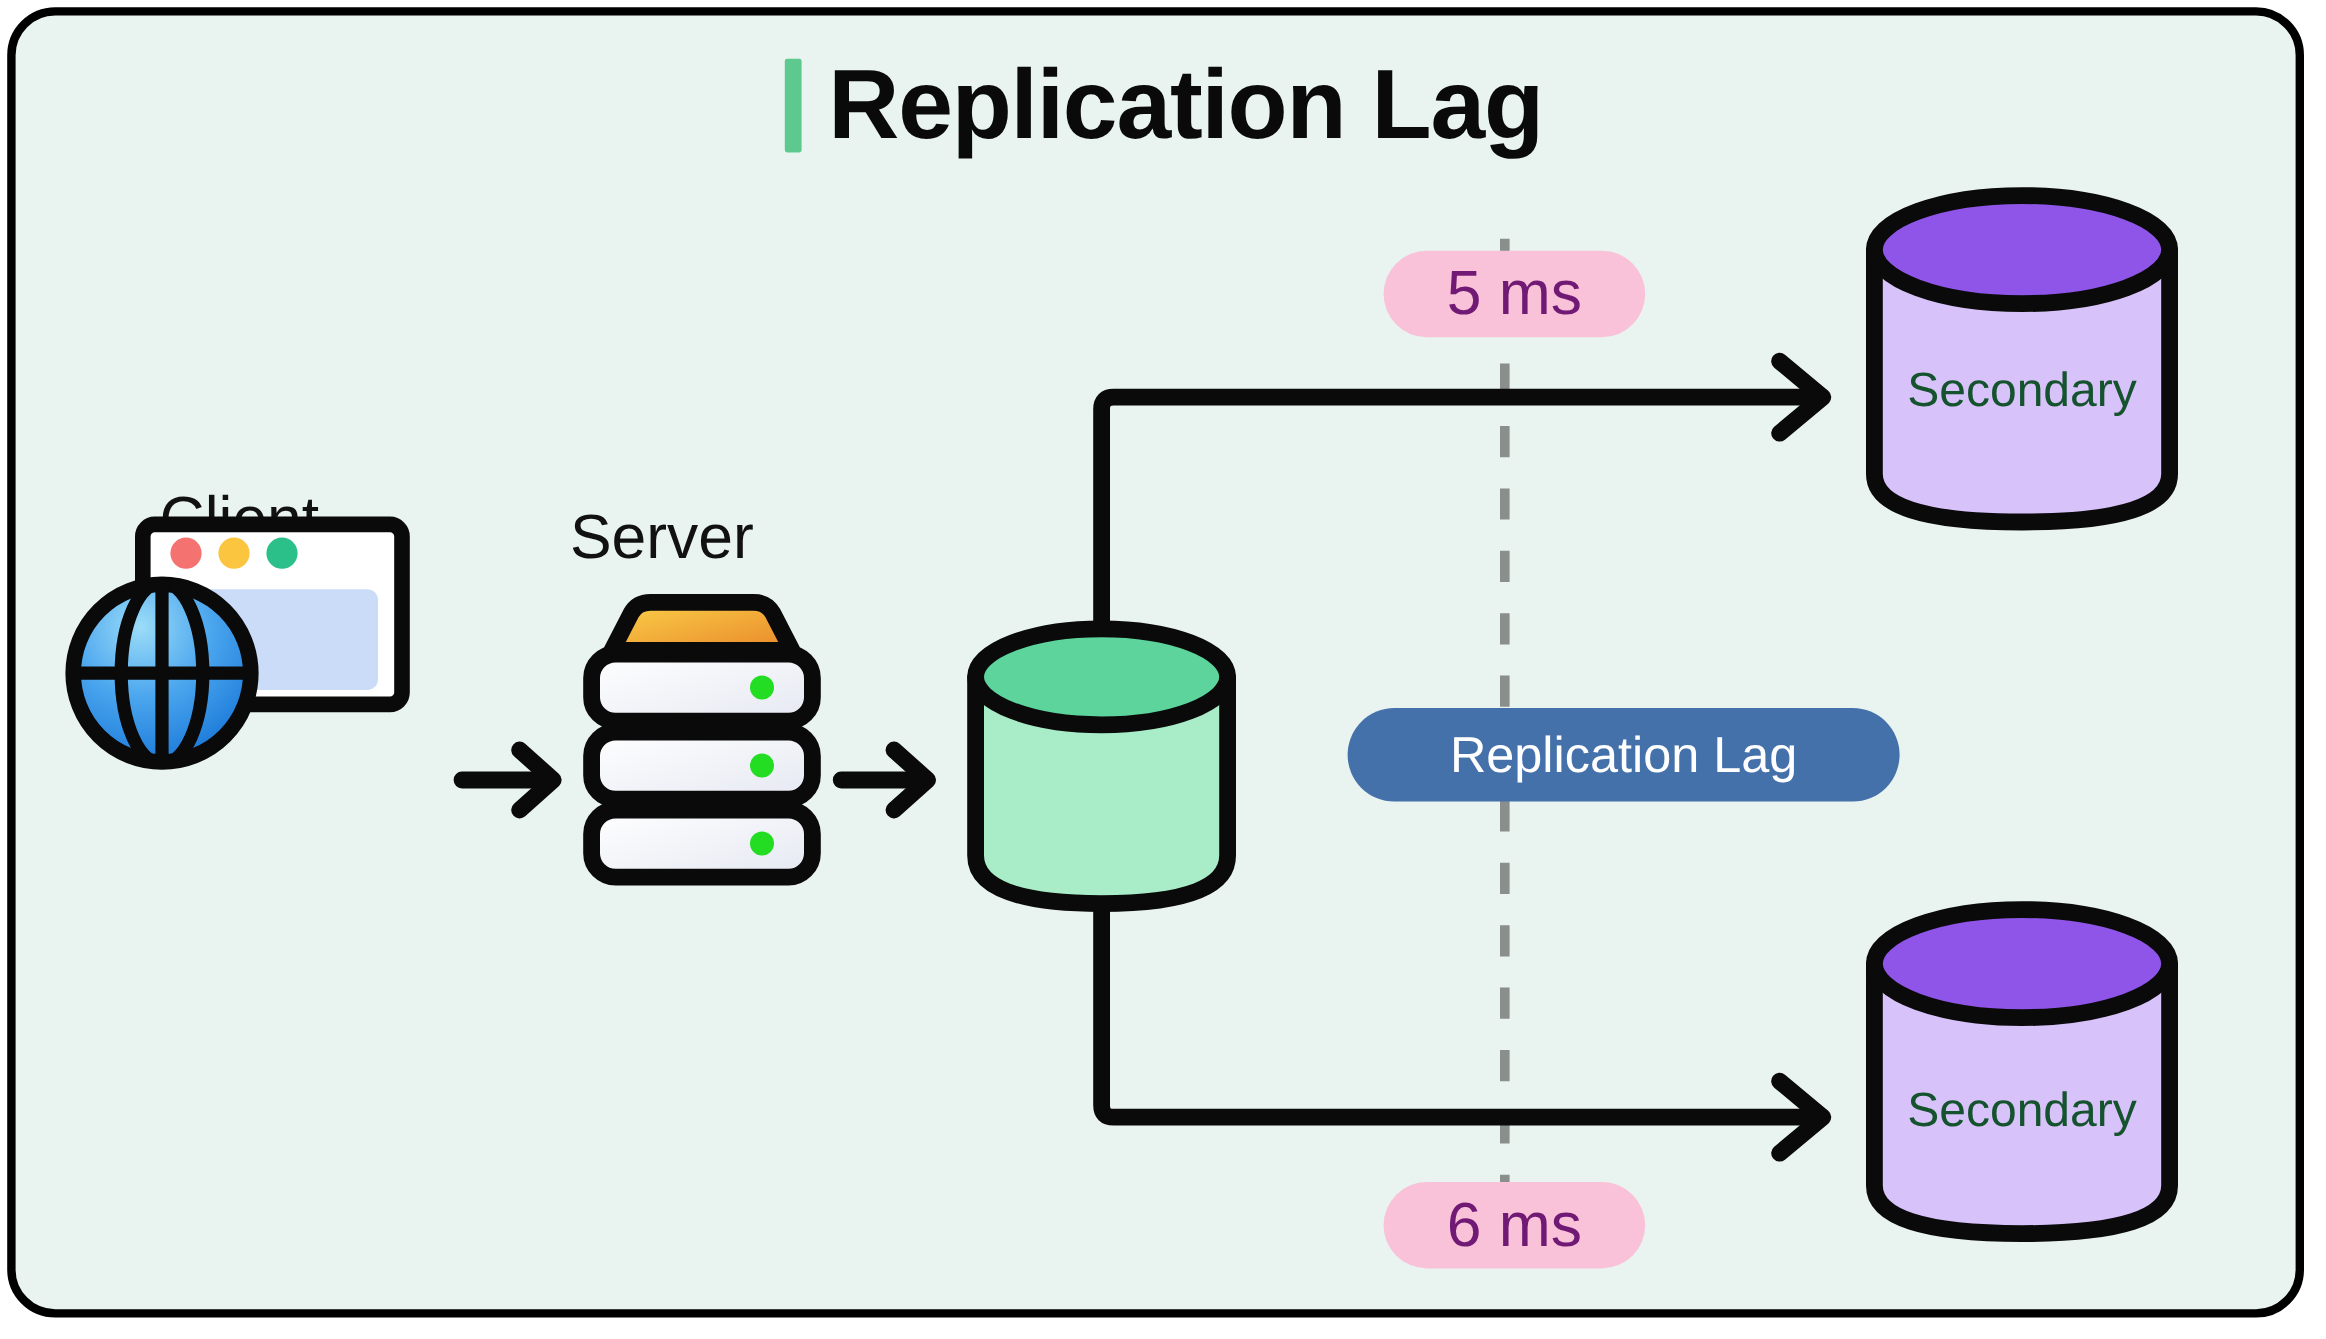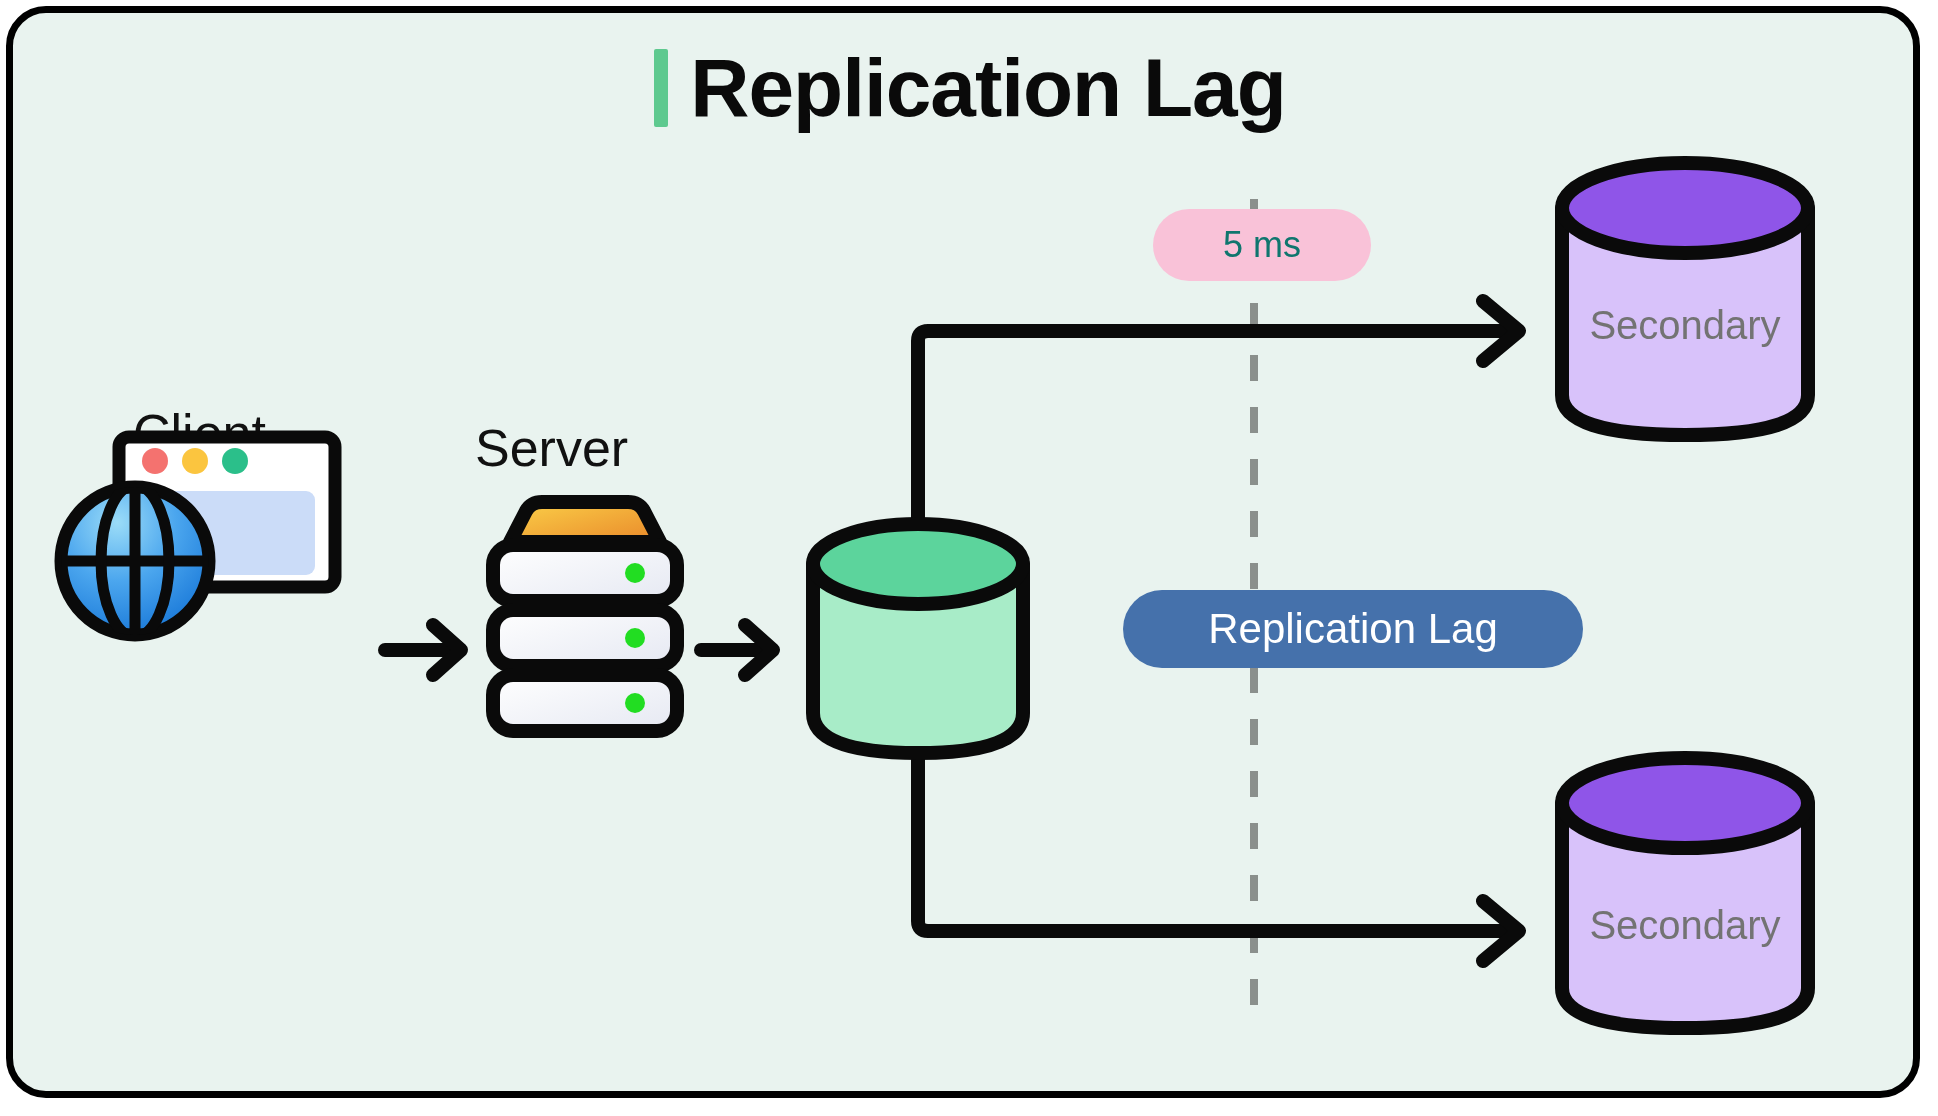--- a/index.html
+++ b/index.html
@@ -70,32 +70,32 @@
   .pill {
     position: absolute;
     display: flex;
     align-items: center;
     justify-content: center;
     border-radius: 999px;
     white-space: nowrap;
   }
   .pill-pink {
     background: #f9c2d8;
-    color: #0f766e;
-    font-size: 36px;
+    color: #701a75;
+    font-size: 52px;
   }
   .pill-blue {
     background: #4571ab;
     color: #ffffff;
     font-size: 42px;
   }
   .cyl-text {
     position: absolute;
     font-size: 40px;
-    color: #737373;
+    color: #14532d;
     text-align: center;
     white-space: nowrap;
   }
 </style>
 </head>
 <body>
 
 <div id="stage">
   <div class="frame">
 
@@ -196,15 +196,18 @@
     <div class="cyl-text" style="left:1549px; top:890px; width:246px;">Secondary</div>
 
     <div class="pill pill-pink" style="left:1140px; top:196px; width:218px; height:72px;">
       <span>5 ms</span>
     </div>
 
     <div class="pill pill-blue" style="left:1110px; top:577px; width:460px; height:78px;">
       <span>Replication Lag</span>
     </div>
 
+    <div class="pill pill-pink" style="left:1140px; top:972px; width:218px; height:72px;">
+      <span>6 ms</span>
+    </div>
 
   </div>
 </div>
 
 </body></html>

